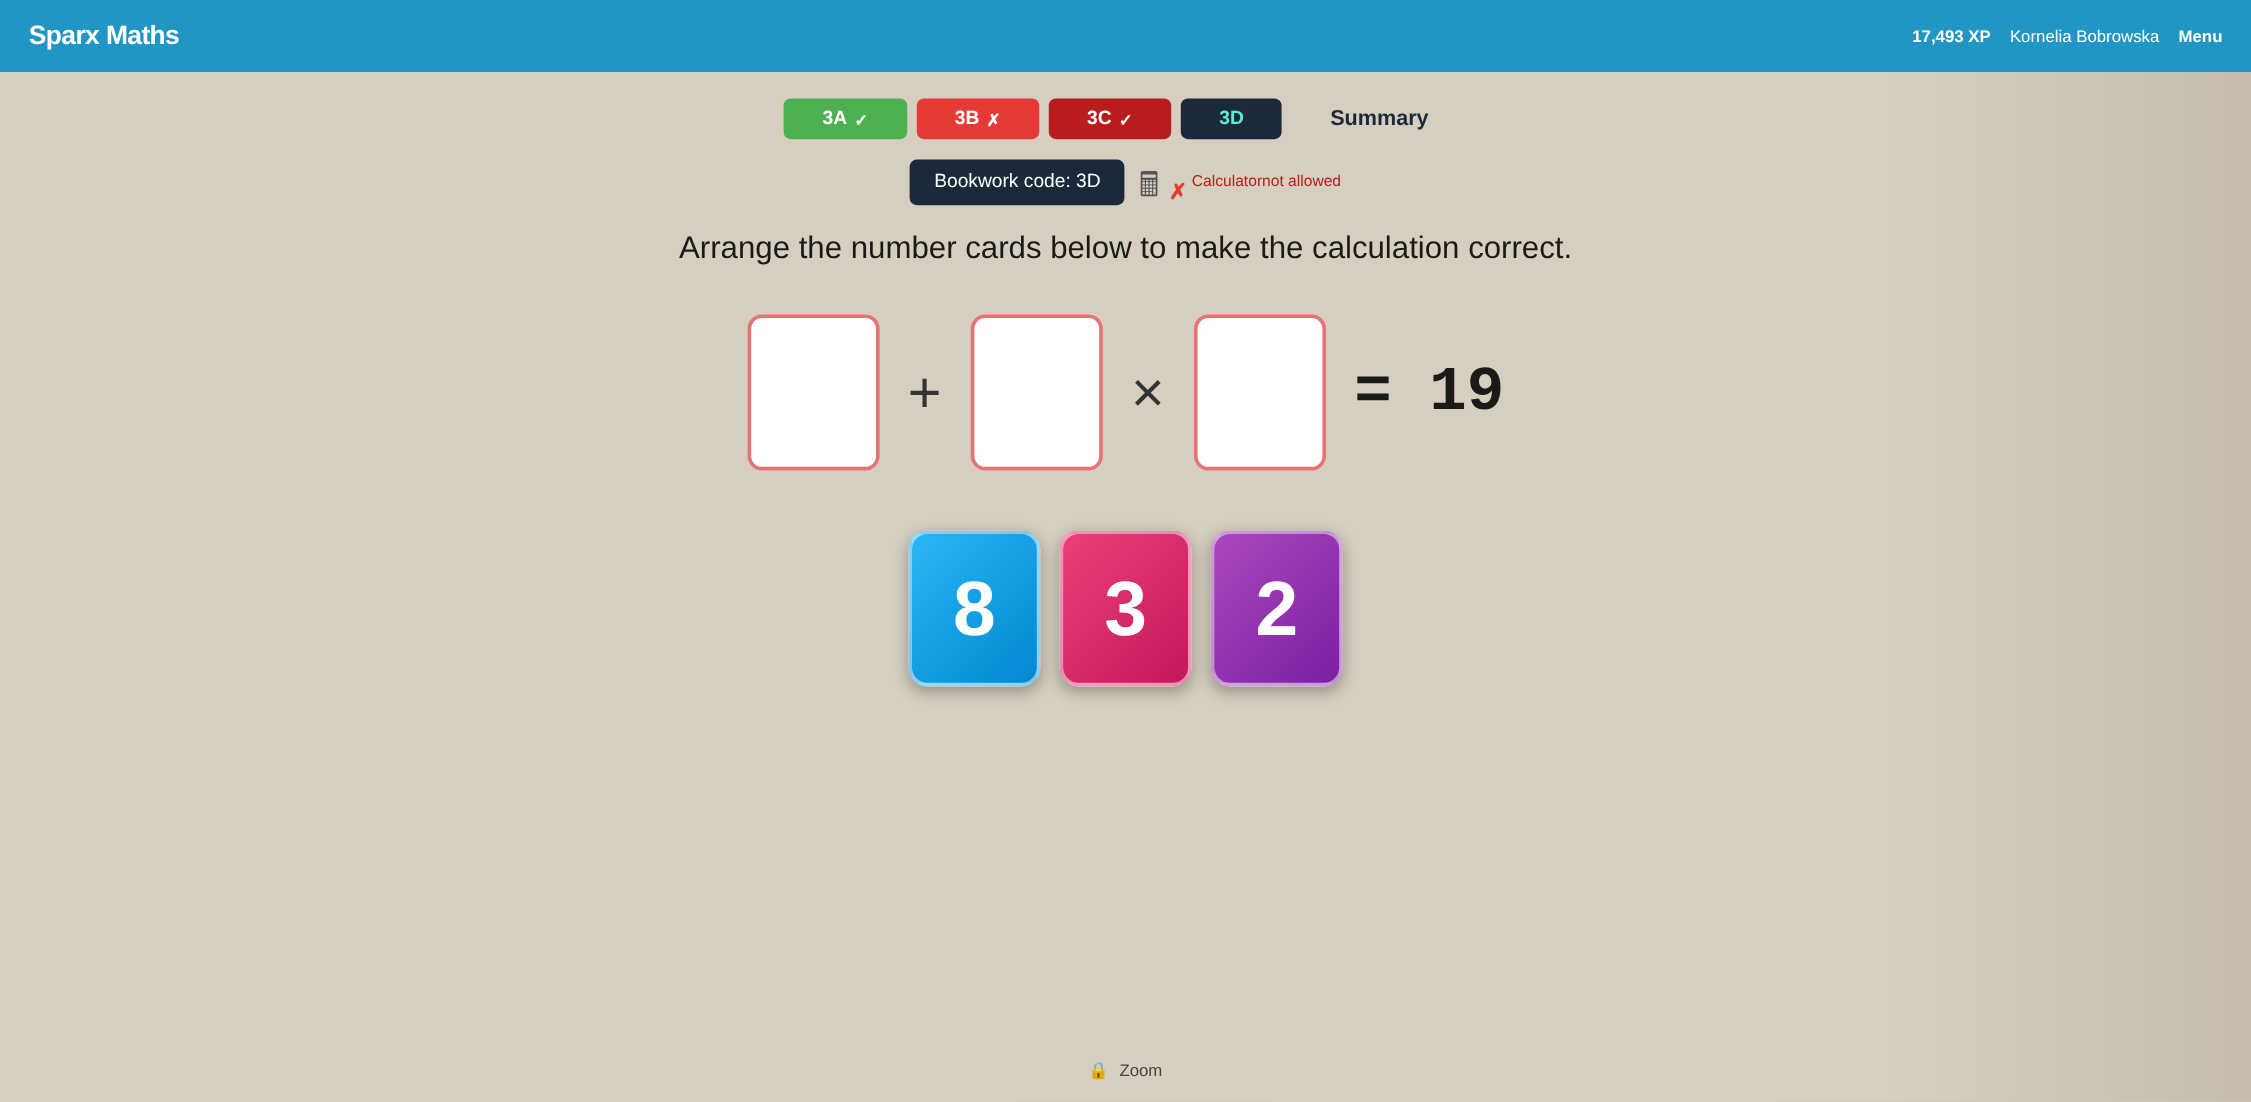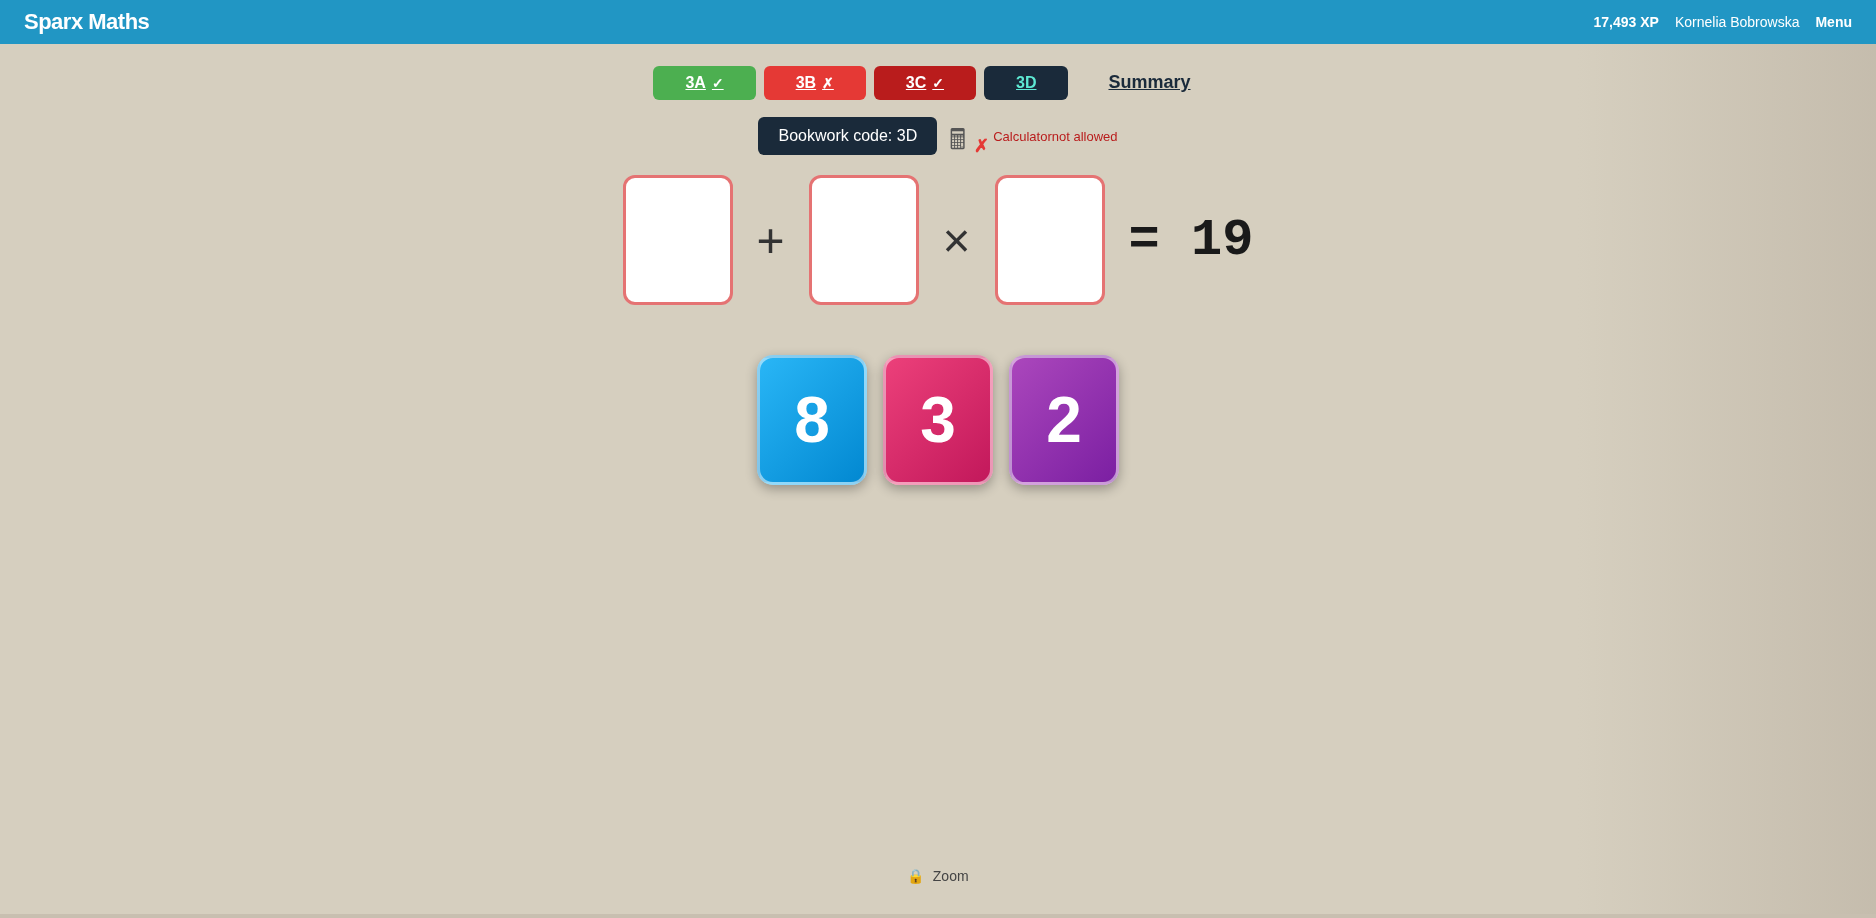--- a/index.html
+++ b/index.html
@@ -8,21 +8,21 @@
       width: 1876px;
       height: 918px;
       font-family: 'Segoe UI', Arial, sans-serif;
       background: #c8bfb0;
       overflow: hidden;
     }
 
     
     .top-bar {
       width: 100%;
-      height: 44px;
+      height: 60px;
       background: #2196c4;
       display: flex;
       align-items: center;
       justify-content: space-between;
       padding: 0 24px;
     }
 
     .top-bar-logo {
       color: white;
       font-size: 22px;
@@ -71,23 +71,22 @@
       margin-bottom: 16px;
     }
 
     .tab {
       padding: 8px 32px;
       border-radius: 6px;
       font-size: 16px;
       font-weight: 700;
       cursor: pointer;
       display: flex;
-      align-items: center;
+      align-items: flex-end;
       gap: 6px;
-      text-decoration: underline;
     }
 
     .tab-3a {
       background: #4caf50;
       color: white;
     }
 
     .tab-3b {
       background: #e53935;
       color: white;
@@ -110,21 +109,21 @@
       font-weight: 600;
     }
 
     .tab-icon {
       font-size: 14px;
     }
 
     
     .bookwork-row {
       display: flex;
-      align-items: flex-end;
+      align-items: flex-start;
       gap: 12px;
       margin-bottom: 20px;
     }
 
     .bookwork-code {
       background: #1a2a3a;
       color: white;
       padding: 10px 20px;
       border-radius: 6px;
       font-size: 16px;
@@ -309,20 +308,21 @@
         <span class="calc-icon">🖩</span>
         <span class="calc-x">✗</span>
       </div>
       <div class="calc-text">
         <span>Calculator</span>
         <span>not allowed</span>
       </div>
     </div>
   </div>
 
+  <div class="question-text">Arrange the number cards below to make the calculation correct.</div>
 
   <div class="equation-area">
     <div class="card-slot"></div>
     <span class="operator">+</span>
     <div class="card-slot"></div>
     <span class="operator">×</span>
     <div class="card-slot"></div>
     <span class="equals-result">= <span>19</span></span>
   </div>
 

